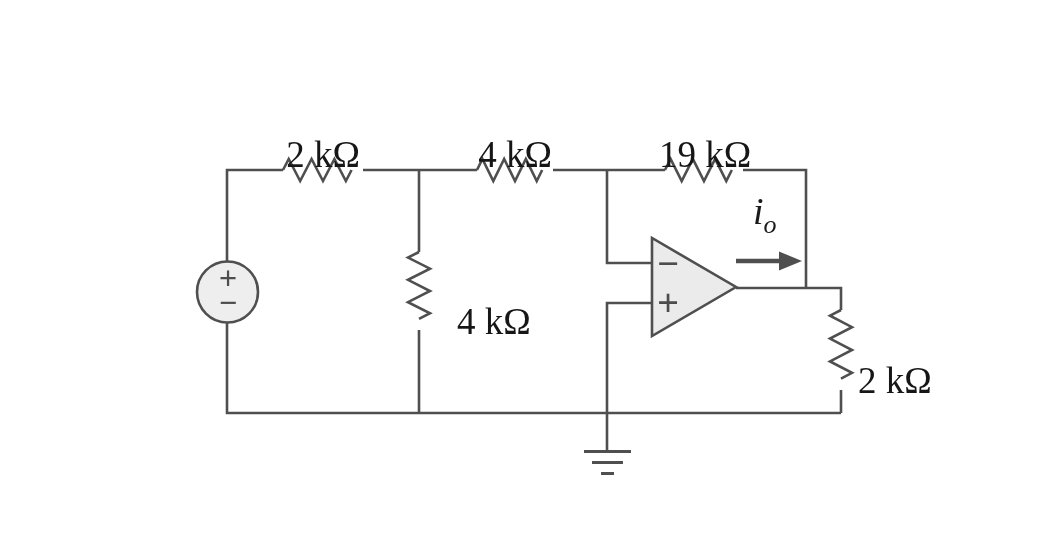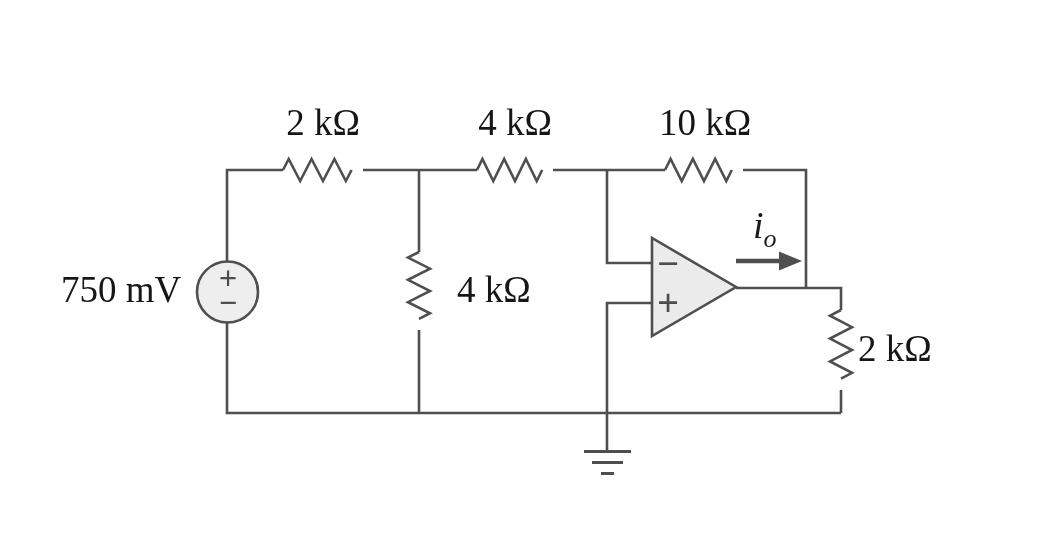--- a/index.html
+++ b/index.html
@@ -26,26 +26,27 @@
 
   
   svg.circuit { position: absolute; left: 0; top: 0; }
 
   
   .clabel {
     position: absolute;
     font-family: "Liberation Serif", "DejaVu Serif", serif;
     font-size: 37px; color: #161616; line-height: 1;
     white-space: nowrap;
+    margin-top: 32px;
   }
   .center-x { transform: translateX(-50%); }
 
   
   .io {
-    position: absolute; left: 753px; top: 206px;
+    position: absolute; left: 753px; top: 192px;
     font-family: "Liberation Serif", "DejaVu Serif", serif;
     font-style: italic; color: #1a1a1a; line-height: 1;
   }
   .io .io-i { font-size: 38px; }
   .io .io-sub { font-size: 26px; vertical-align: -9px; }
 
   
   .sym {
     position: absolute;
     font-family: "Liberation Sans", "DejaVu Sans", sans-serif;
@@ -102,24 +103,23 @@
     </g>
 
     <g>
       <line x1="736" y1="261" x2="780" y2="261" stroke="#4f4f4f" stroke-width="4.6"></line>
       <polygon points="779,251.5 802,261 779,270.5" fill="#4f4f4f"></polygon>
     </g>
   </svg>
 
   <div class="clabel center-x" style="left:323px; top:104px;">2 kΩ</div>
   <div class="clabel center-x" style="left:515px; top:104px;">4 kΩ</div>
-  <div class="clabel center-x" style="left:705px; top:104px;">10 kΩ</div>
+  <div class="clabel center-x" style="left:705px; top:104px;">19 kΩ</div>
   <div class="clabel" style="left:457px; top:271px;">4 kΩ</div>
   <div class="clabel" style="left:858px; top:330px;">2 kΩ</div>
-  <div class="clabel" style="left:61px; top:271px;">750 mV</div>
 
   <div class="io"><span class="io-i">i</span><span class="io-sub">o</span></div>
 
   <div class="sym sym-src" style="left:228px; top:278px;">+</div>
   <div class="sym sym-src" style="left:228px; top:302px;">−</div>
 
   <div class="sym sym-amp" style="left:668px; top:263px;">−</div>
   <div class="sym sym-amp" style="left:668px; top:302px;">+</div>
 
 </div>

